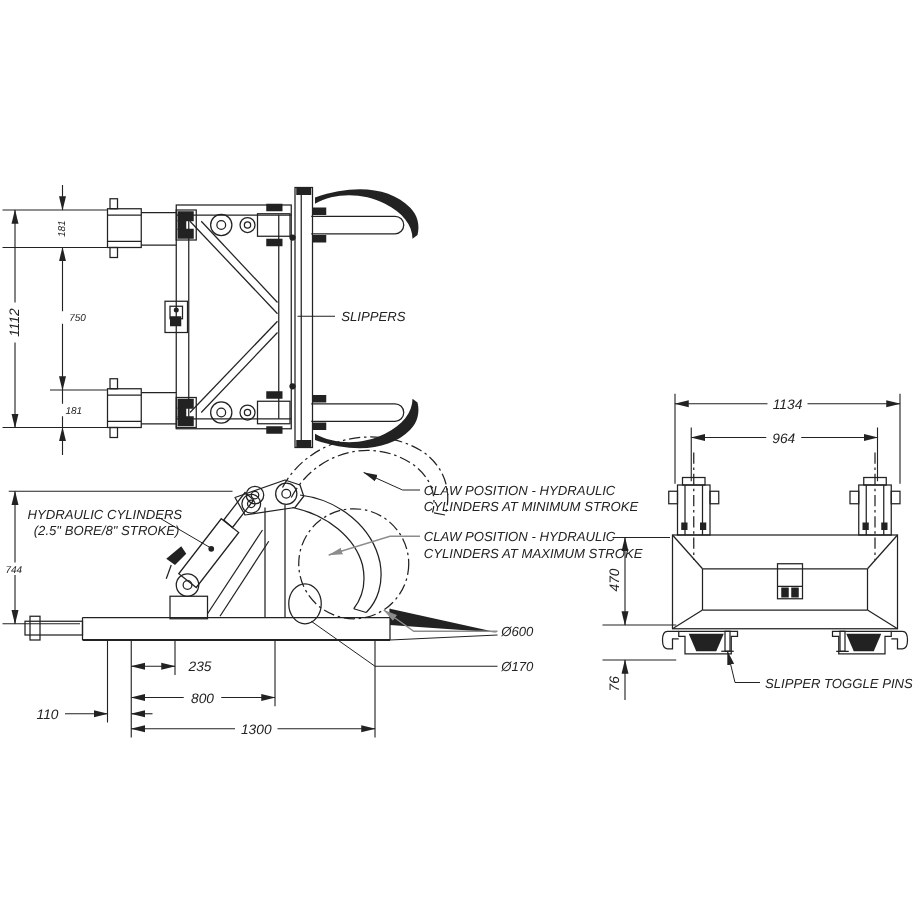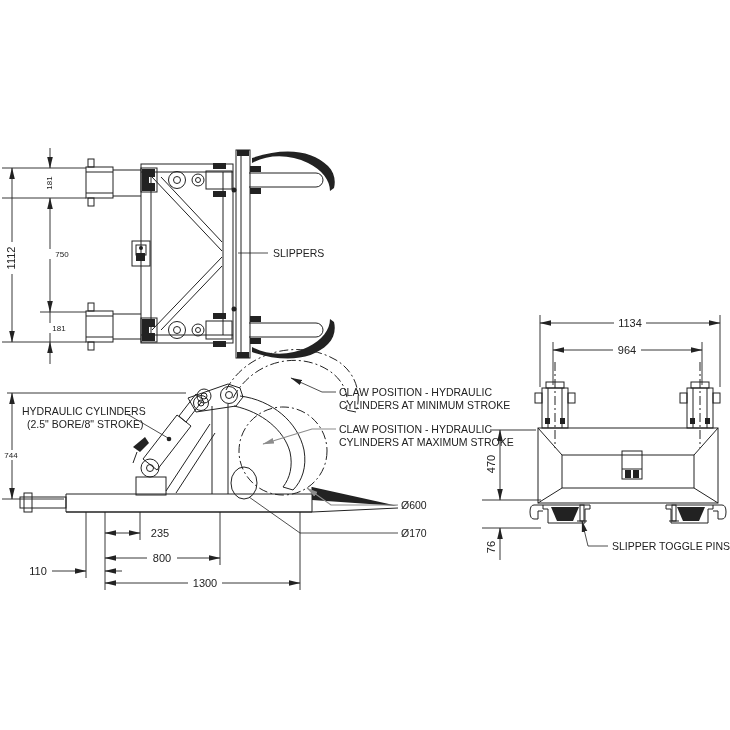--- a/index.html
+++ b/index.html
@@ -1,16 +1,16 @@
 <!DOCTYPE html>
 <html><head>
 <meta charset="utf-8">
 <style>
   html,body{margin:0;padding:0;background:#ffffff;}
-  #stage{width:730px;height:730px;background:#ffffff;position:relative;overflow:hidden;}
+  #stage{width:730px;height:730px;background:#ffffff;position:relative;overflow:hidden;font-style:italic;}
   svg{display:block;}
   .ln{stroke:#222;fill:none;stroke-width:1;}
   .ln2{stroke:#222;fill:none;stroke-width:1.6;}
   .thin{stroke:#222;fill:none;stroke-width:.8;}
   .dim{stroke:#222;fill:none;stroke-width:.9;}
   .dash{stroke:#222;fill:none;stroke-width:1;stroke-dasharray:9 3 2 3;}
   .gray{stroke:#8c8c8c;fill:none;stroke-width:1.1;}
   .fill{fill:#222;stroke:none;}
   text{font-family:"Liberation Sans",sans-serif;fill:#222;}
   .t{font-size:10.5px;}

